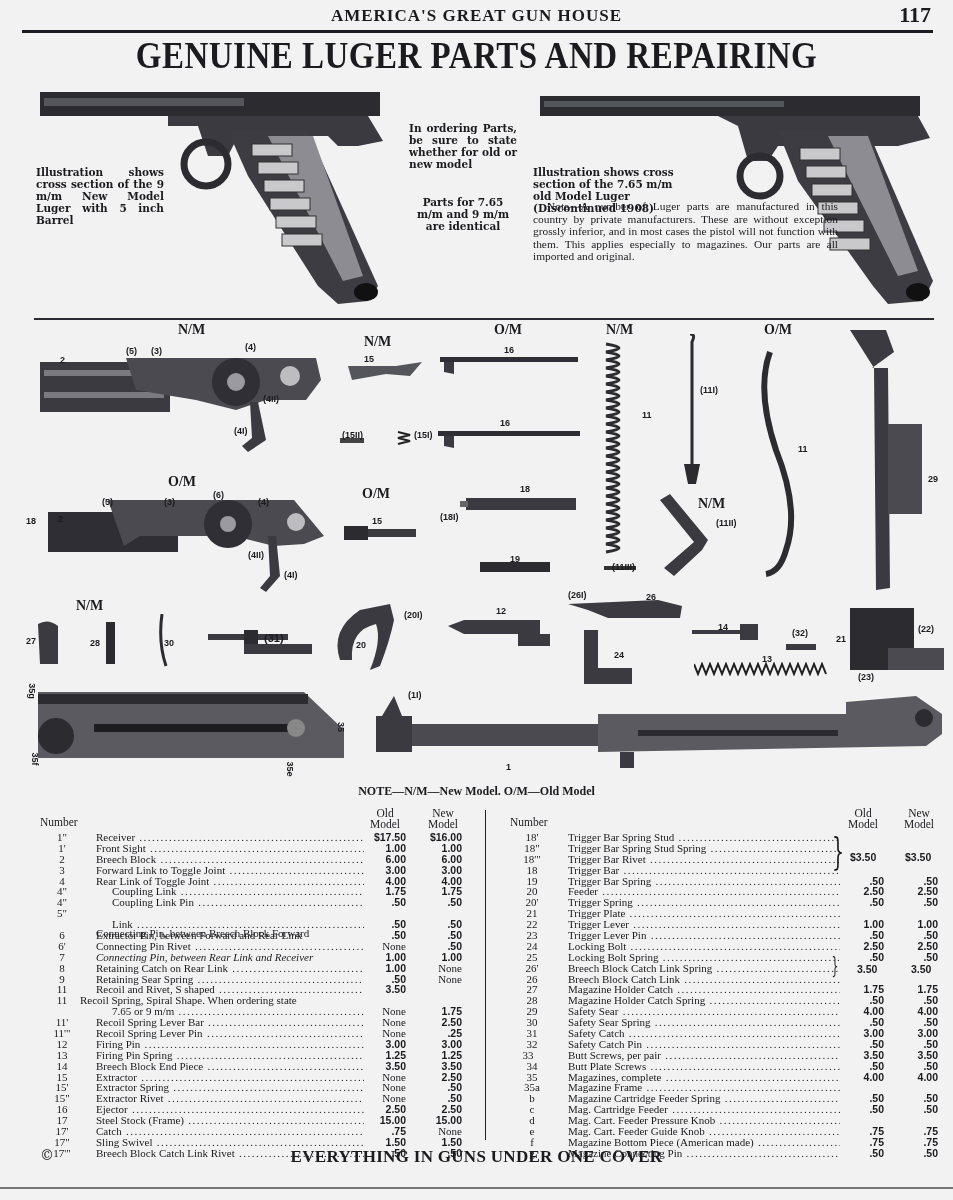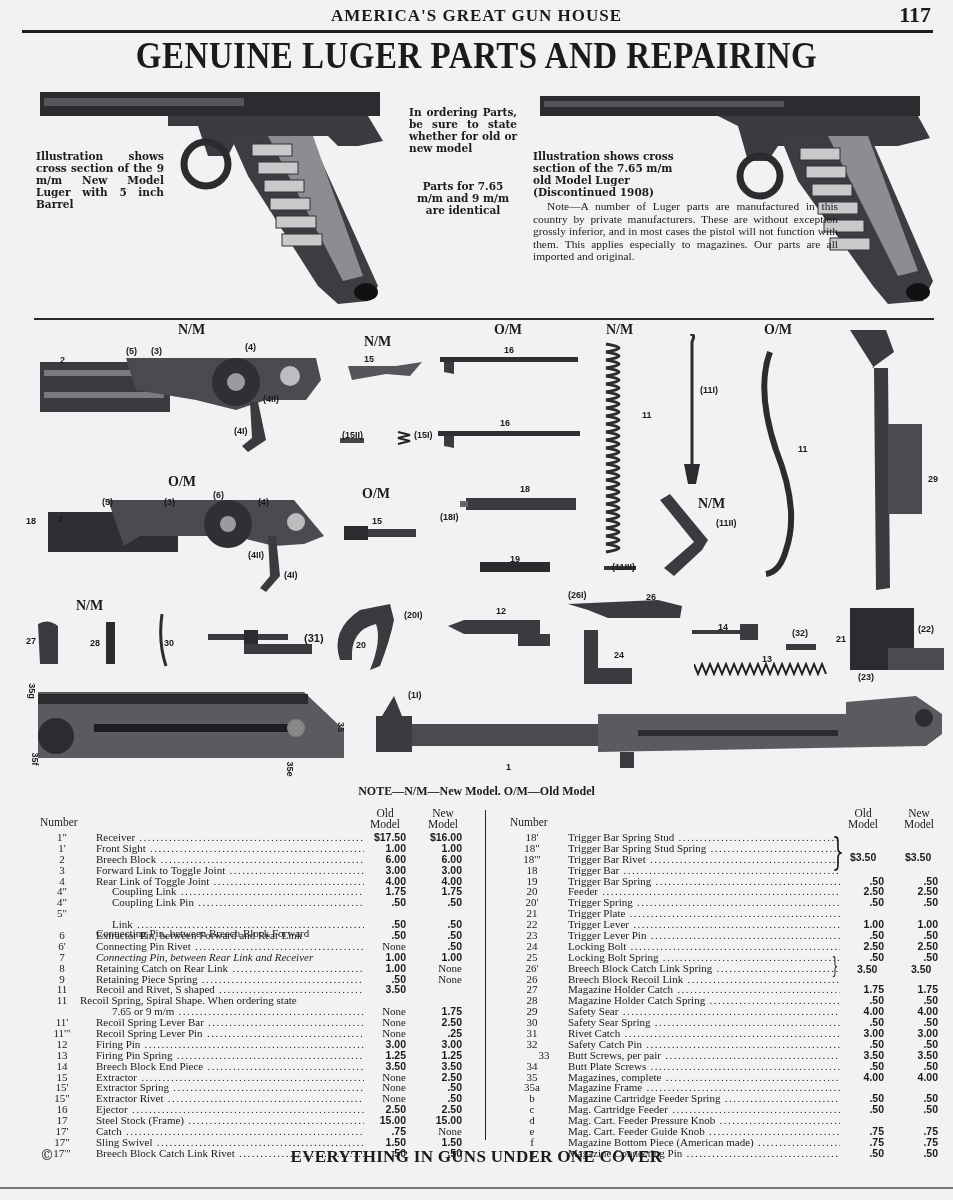--- a/index.html
+++ b/index.html
@@ -18,21 +18,21 @@
     right:22px; top:2px; font-family:"Liberation Serif", serif;
     font-size:22px; font-weight:bold;
   }
   .top-rule { left:22px; top:30px; width:911px; height:3px; background:#1c1c22; }
   .page-title {
     left:0; top:36px; width:953px; text-align:center;
     font-family:"Liberation Serif", serif; font-size:33px; font-weight:bold;
     letter-spacing:0.5px; transform:scaleY(1.12); transform-origin:top;
   }
   .caption {
-    font-family:"DejaVu Serif", serif; font-size:10.5px; font-weight:bold; line-height:12px;
+    font-family:"DejaVu Serif", serif; font-size:10.5px; font-weight:bold; line-height:12px;margin-top:16px;
   }
   .note-para { font-family:"Liberation Serif", serif; font-size:11.4px; line-height:12.5px; }
   .sep-rule { left:34px; top:318px; width:900px; height:2px; background:#2a2a30; }
   .fig-label { font-family:"Liberation Serif", serif; font-size:14px; font-weight:bold; }
   .num-label { font-family:"Liberation Sans", sans-serif; font-size:9px; font-weight:bold; }
   .gun svg, .part svg { display:block; }
   .footnote-models {
     left:0; top:784px; width:953px; text-align:center;
     font-family:"Liberation Serif", serif; font-size:12px; font-weight:bold;
   }
@@ -271,21 +271,21 @@
     </svg>
   </div>
 <div class="abs num-label" style="left:164px;top:638px;">30</div>
 <div class="abs part" style="left:208px;top:630px;">
     <svg width="106" height="36">
       <rect x="0" y="4" width="80" height="6" fill="#3a3a40"></rect>
       <rect x="36" y="0" width="14" height="16" fill="#2b2b30"></rect>
       <rect x="36" y="14" width="68" height="10" fill="#3a3a40"></rect>
     </svg>
   </div>
-<div class="abs num-label" style="left:264px;top:632px;font-size:11px;margin-left:40px;">(31)</div>
+<div class="abs num-label" style="left:264px;top:632px;font-size:11px;">(31)</div>
 
 <div class="abs part" style="left:330px;top:600px;">
     <svg width="70" height="72">
       <path d="M10 60 Q0 30 30 10 L60 4 L64 20 Q60 40 50 66 L40 70 Q52 40 46 24 Q20 30 22 60 Z" fill="#3a3a40"></path>
     </svg>
   </div>
 <div class="abs num-label" style="left:356px;top:640px;">20</div>
 <div class="abs num-label" style="left:404px;top:610px;">(20I)</div>
 <div class="abs num-label" style="left:496px;top:606px;">12</div>
 <div class="abs part" style="left:448px;top:614px;">
@@ -446,21 +446,21 @@
         <span class="w" style="left: 376px;">1.00</span>
       </div>
       <div class="row">
         <span class="n" style="left: 0px;">8</span>
         <span class="d" style="left: 56px; width: 268px;"><span>Retaining Catch on Rear Link</span><span class="dots"> ................................................................................</span></span>
         <span class="o" style="left: 320px;">1.00</span>
         <span class="w none" style="left: 376px;">None</span>
       </div>
       <div class="row">
         <span class="n" style="left: 0px;">9</span>
-        <span class="d" style="left: 56px; width: 268px;"><span>Retaining Piece Spring</span><span class="dots"> ................................................................................</span></span>
+        <span class="d" style="left: 56px; width: 268px;"><span>Retaining Sear Spring</span><span class="dots"> ................................................................................</span></span>
         <span class="o" style="left: 320px;">.50</span>
         <span class="w none" style="left: 376px;">None</span>
       </div>
       <div class="row">
         <span class="n" style="left: 0px;">11</span>
         <span class="d" style="left: 56px; width: 268px;"><span>Recoil and Rivet, S shaped</span><span class="dots"> ................................................................................</span></span>
         <span class="o" style="left: 320px;">3.50</span>
         <span class="w" style="left: 376px;"></span>
       </div>
       <div class="row">
@@ -638,21 +638,21 @@
         <span class="w" style="left: 394px;">.50</span>
       </div>
       <div class="row">
         <span class="n" style="left: 12px;">26'</span>
         <span class="d" style="left: 70px; width: 272px;"><span>Breech Block Catch Link Spring</span><span class="dots"> ................................................................................</span></span>
         <span class="o" style="left: 340px;"></span>
         <span class="w" style="left: 394px;"></span>
       </div>
       <div class="row">
         <span class="n" style="left: 12px;">26</span>
-        <span class="d" style="left: 70px; width: 272px;"><span>Breech Block Recoil Link</span><span class="dots"> ................................................................................</span></span>
+        <span class="d" style="left: 70px; width: 272px;"><span>Breech Block Catch Link</span><span class="dots"> ................................................................................</span></span>
         <span class="o" style="left: 340px;"></span>
         <span class="w" style="left: 394px;"></span>
       </div>
       <div class="row">
         <span class="n" style="left: 12px;">27</span>
         <span class="d" style="left: 70px; width: 272px;"><span>Magazine Holder Catch</span><span class="dots"> ................................................................................</span></span>
         <span class="o" style="left: 340px;">1.75</span>
         <span class="w" style="left: 394px;">1.75</span>
       </div>
       <div class="row">
@@ -668,32 +668,32 @@
         <span class="w" style="left: 394px;">4.00</span>
       </div>
       <div class="row">
         <span class="n" style="left: 12px;">30</span>
         <span class="d" style="left: 70px; width: 272px;"><span>Safety Sear Spring</span><span class="dots"> ................................................................................</span></span>
         <span class="o" style="left: 340px;">.50</span>
         <span class="w" style="left: 394px;">.50</span>
       </div>
       <div class="row">
         <span class="n" style="left: 12px;">31</span>
-        <span class="d" style="left: 70px; width: 272px;"><span>Rivet Catch</span><span class="dots"> ................................................................................</span></span>
+        <span class="d" style="left: 70px; width: 272px;"><span>Safety Catch</span><span class="dots"> ................................................................................</span></span>
         <span class="o" style="left: 340px;">3.00</span>
         <span class="w" style="left: 394px;">3.00</span>
       </div>
       <div class="row">
         <span class="n" style="left: 12px;">32</span>
         <span class="d" style="left: 70px; width: 272px;"><span>Safety Catch Pin</span><span class="dots"> ................................................................................</span></span>
         <span class="o" style="left: 340px;">.50</span>
         <span class="w" style="left: 394px;">.50</span>
       </div>
       <div class="row">
-        <span class="n" style="left: 24px;">33</span>
+        <span class="n" style="left: 8px;">33</span>
         <span class="d" style="left: 70px; width: 272px;"><span>Butt Screws, per pair</span><span class="dots"> ................................................................................</span></span>
         <span class="o" style="left: 340px;">3.50</span>
         <span class="w" style="left: 394px;">3.50</span>
       </div>
       <div class="row">
         <span class="n" style="left: 12px;">34</span>
         <span class="d" style="left: 70px; width: 272px;"><span>Butt Plate Screws</span><span class="dots"> ................................................................................</span></span>
         <span class="o" style="left: 340px;">.50</span>
         <span class="w" style="left: 394px;">.50</span>
       </div>

